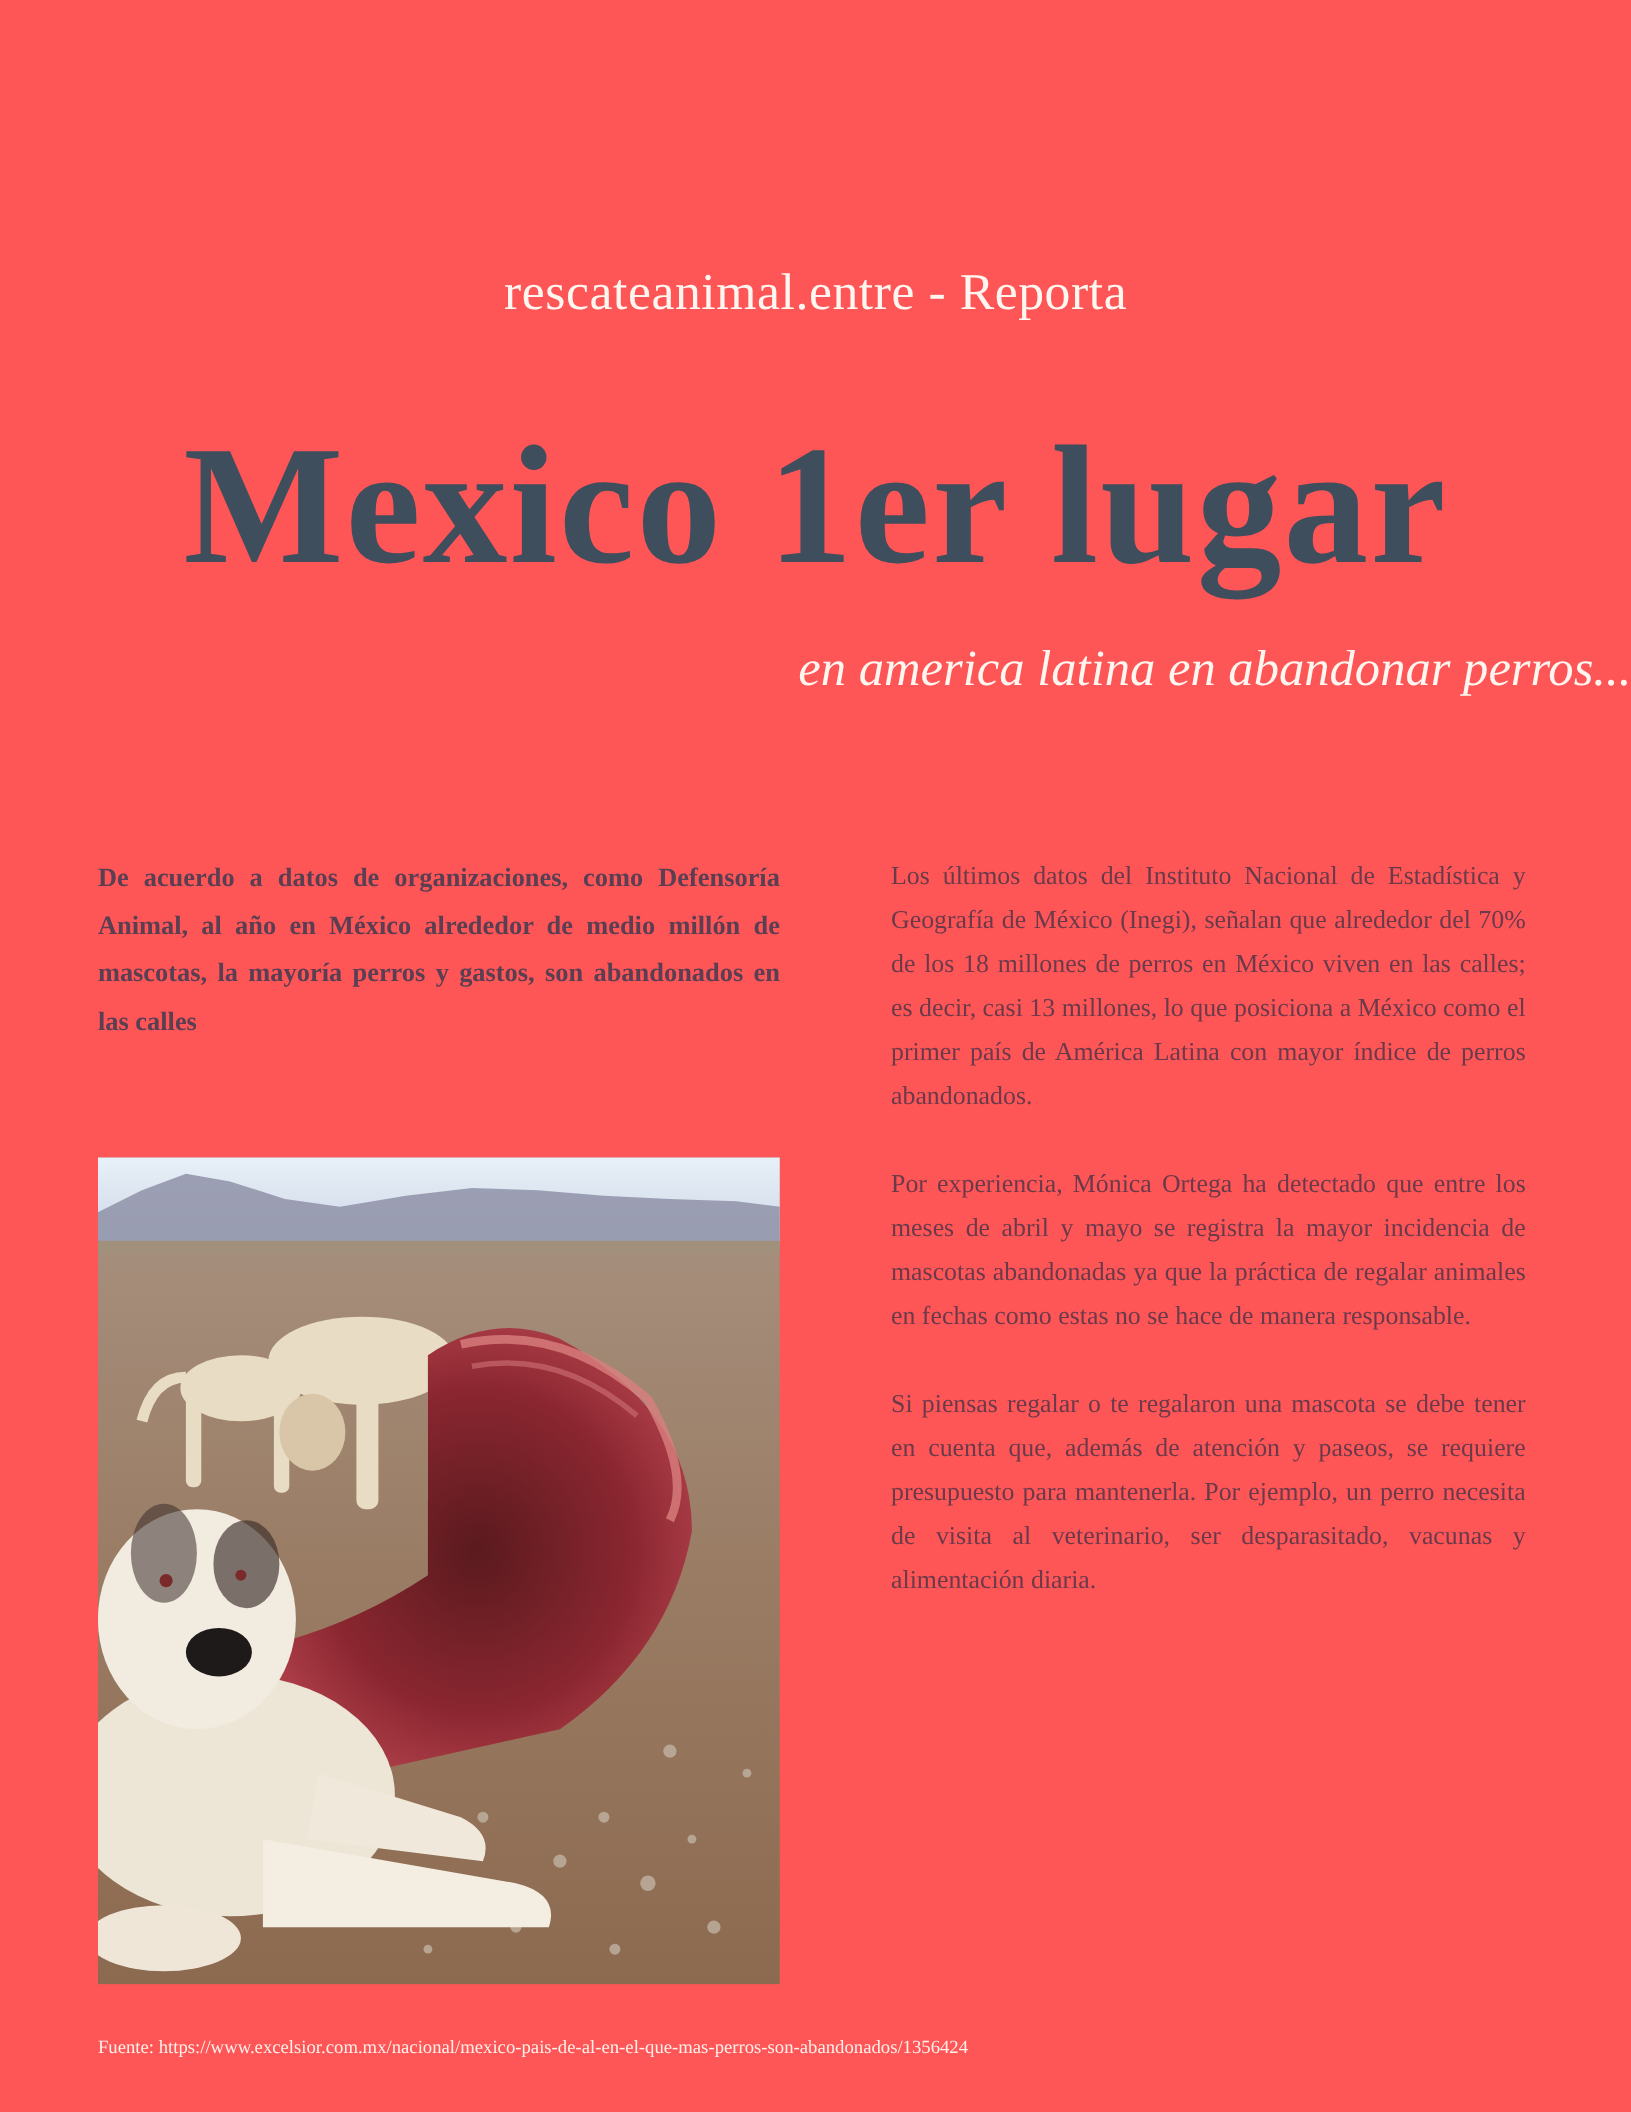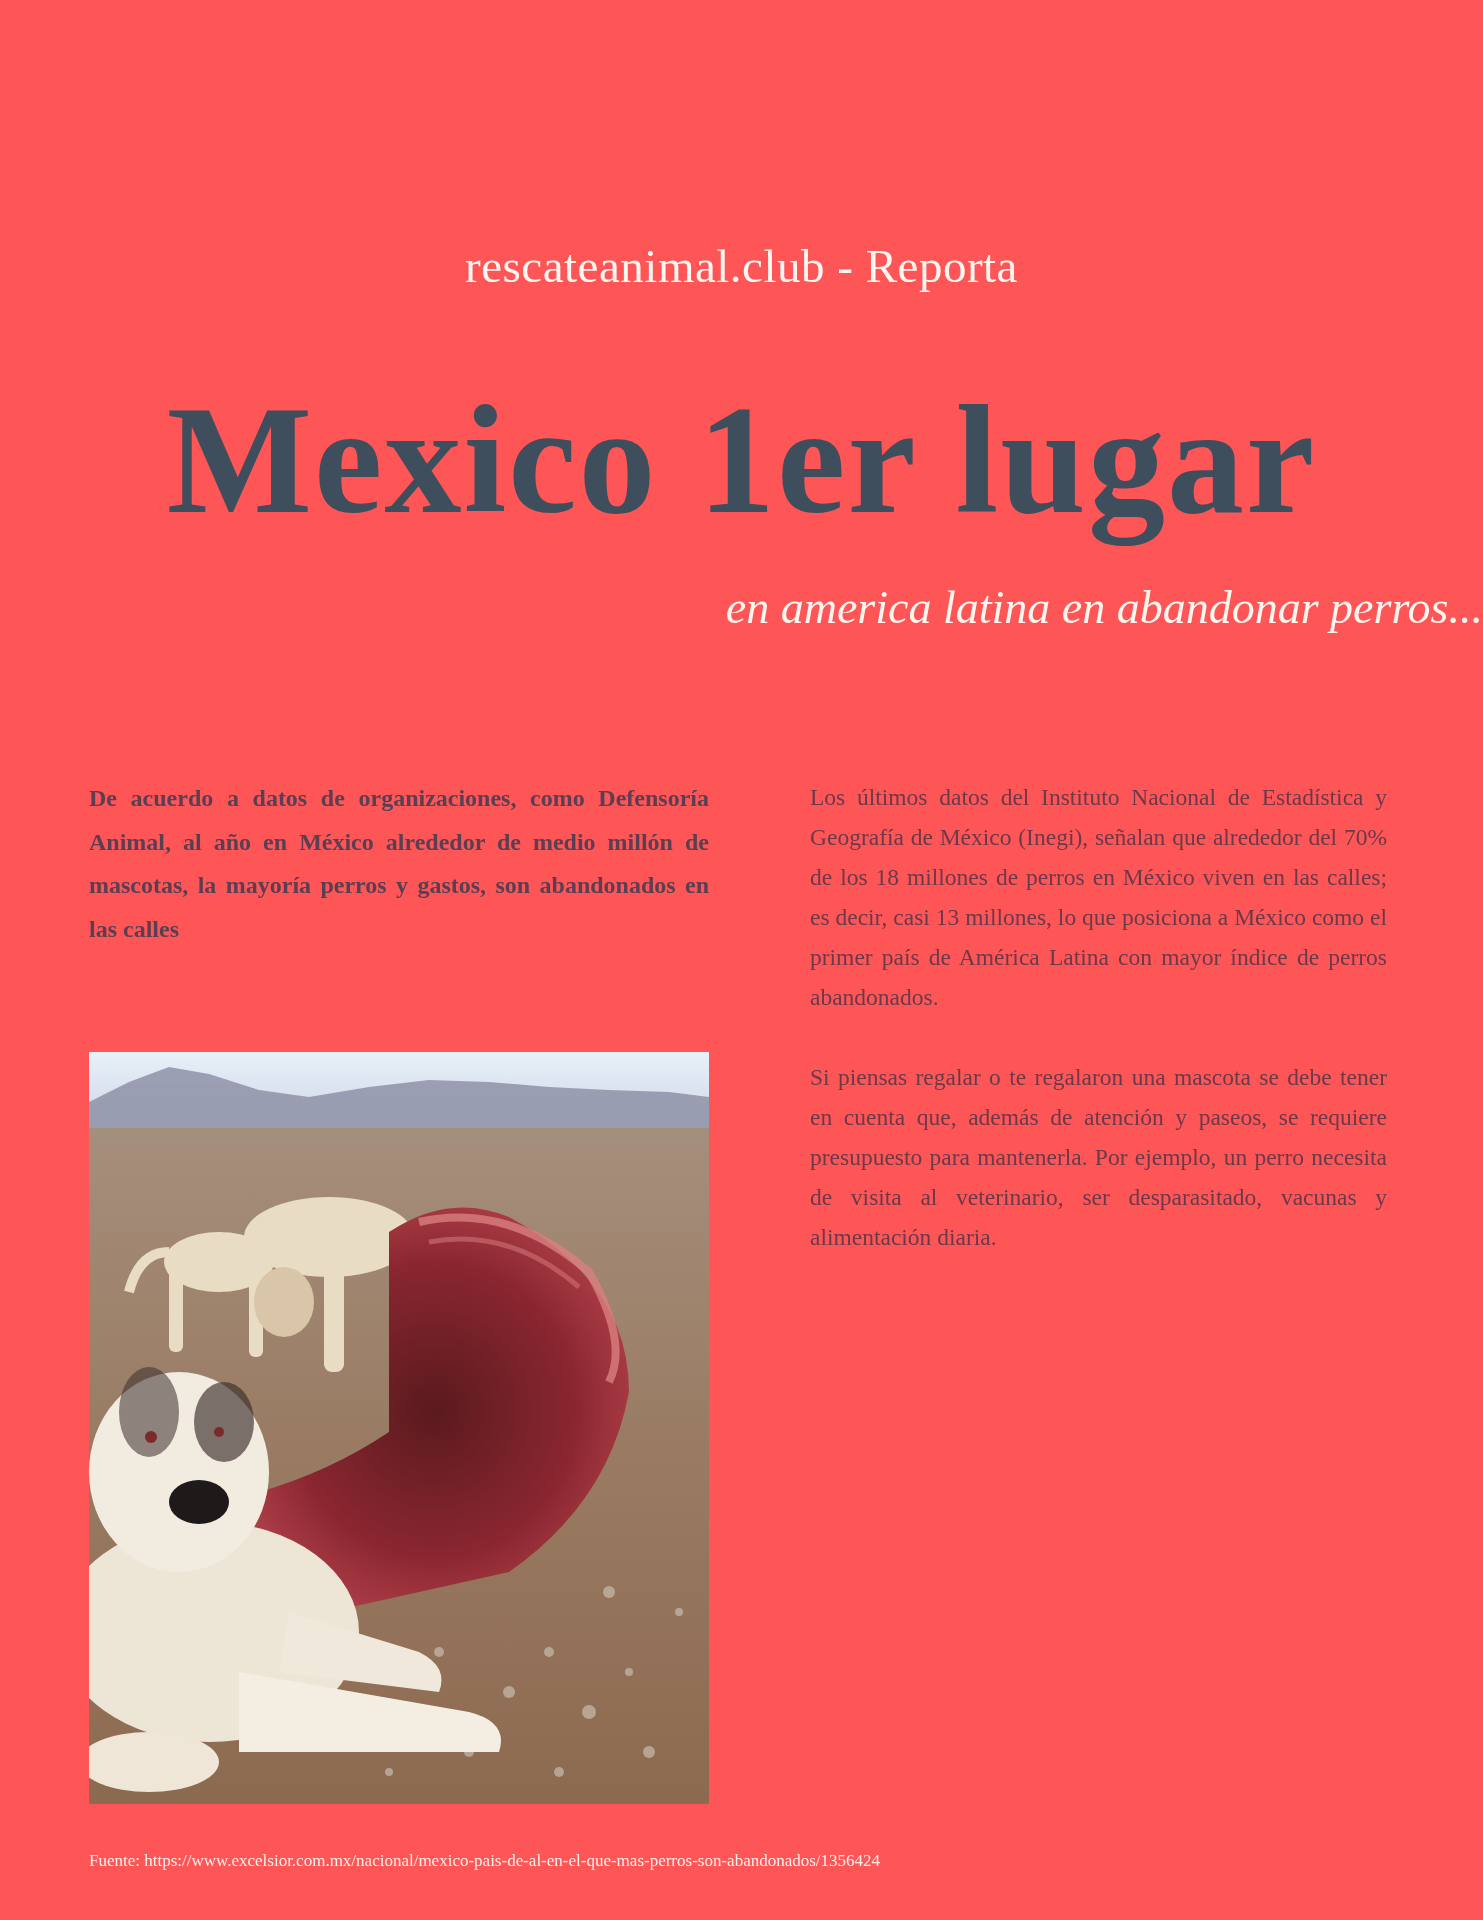--- a/index.html
+++ b/index.html
@@ -94,21 +94,21 @@
       width: 1330px;
       color: #fff0ea;
       font-size: 17px;
       line-height: 26px;
       white-space: nowrap;
     }
   </style>
 </head>
 <body>
 
-<div class="kicker">rescateanimal.club - Reporta</div>
+<div class="kicker">rescateanimal.entre - Reporta</div>
 <div class="headline">Mexico 1er lugar</div>
 <div class="subhead">en america latina en abandonar perros...</div>
 
 <p class="lead">De acuerdo a datos de organizaciones, como Defensoría Animal, al año en México alrededor de medio millón de mascotas, la mayoría perros y gastos, son abandonados en las calles</p>
 
 <div class="photo">
   <svg viewBox="0 0 620 752" xmlns="http://www.w3.org/2000/svg">
     <defs>
       <linearGradient id="sky" x1="0" y1="0" x2="0" y2="1">
         <stop offset="0" stop-color="#e8f0f8"></stop>
@@ -169,16 +169,17 @@
       <circle cx="130" cy="380" r="5" fill="#7a2a2a"></circle>
       <path d="M150 620 L380 660 Q420 670 410 700 L150 700 Z" fill="#f4eee2"></path>
       <path d="M200 560 L330 600 Q360 615 350 640 L190 620 Z" fill="#f0e8da"></path>
       <ellipse cx="60" cy="710" rx="70" ry="30" fill="#efe6d8"></ellipse>
     </g>
   </svg>
 </div>
 
 <div class="body-col">
   <p>Los últimos datos del Instituto Nacional de Estadística y Geografía de México (Inegi), señalan que alrededor del 70% de los 18 millones de perros en México viven en las calles; es decir, casi 13 millones, lo que posiciona a México como el primer país de América Latina con mayor índice de perros abandonados.</p>
+  <p>Por experiencia, Mónica Ortega ha detectado que entre los meses de abril y mayo se registra la mayor incidencia de mascotas abandonadas ya que la práctica de regalar animales en fechas como estas no se hace de manera responsable.</p>
   <p>Si piensas regalar o te regalaron una mascota se debe tener en cuenta que, además de atención y paseos, se requiere presupuesto para mantenerla. Por ejemplo, un perro necesita de visita al veterinario, ser desparasitado, vacunas y alimentación diaria.</p>
 </div>
 
 <div class="source">Fuente: https://www.excelsior.com.mx/nacional/mexico-pais-de-al-en-el-que-mas-perros-son-abandonados/1356424</div>
 
 </body></html>

